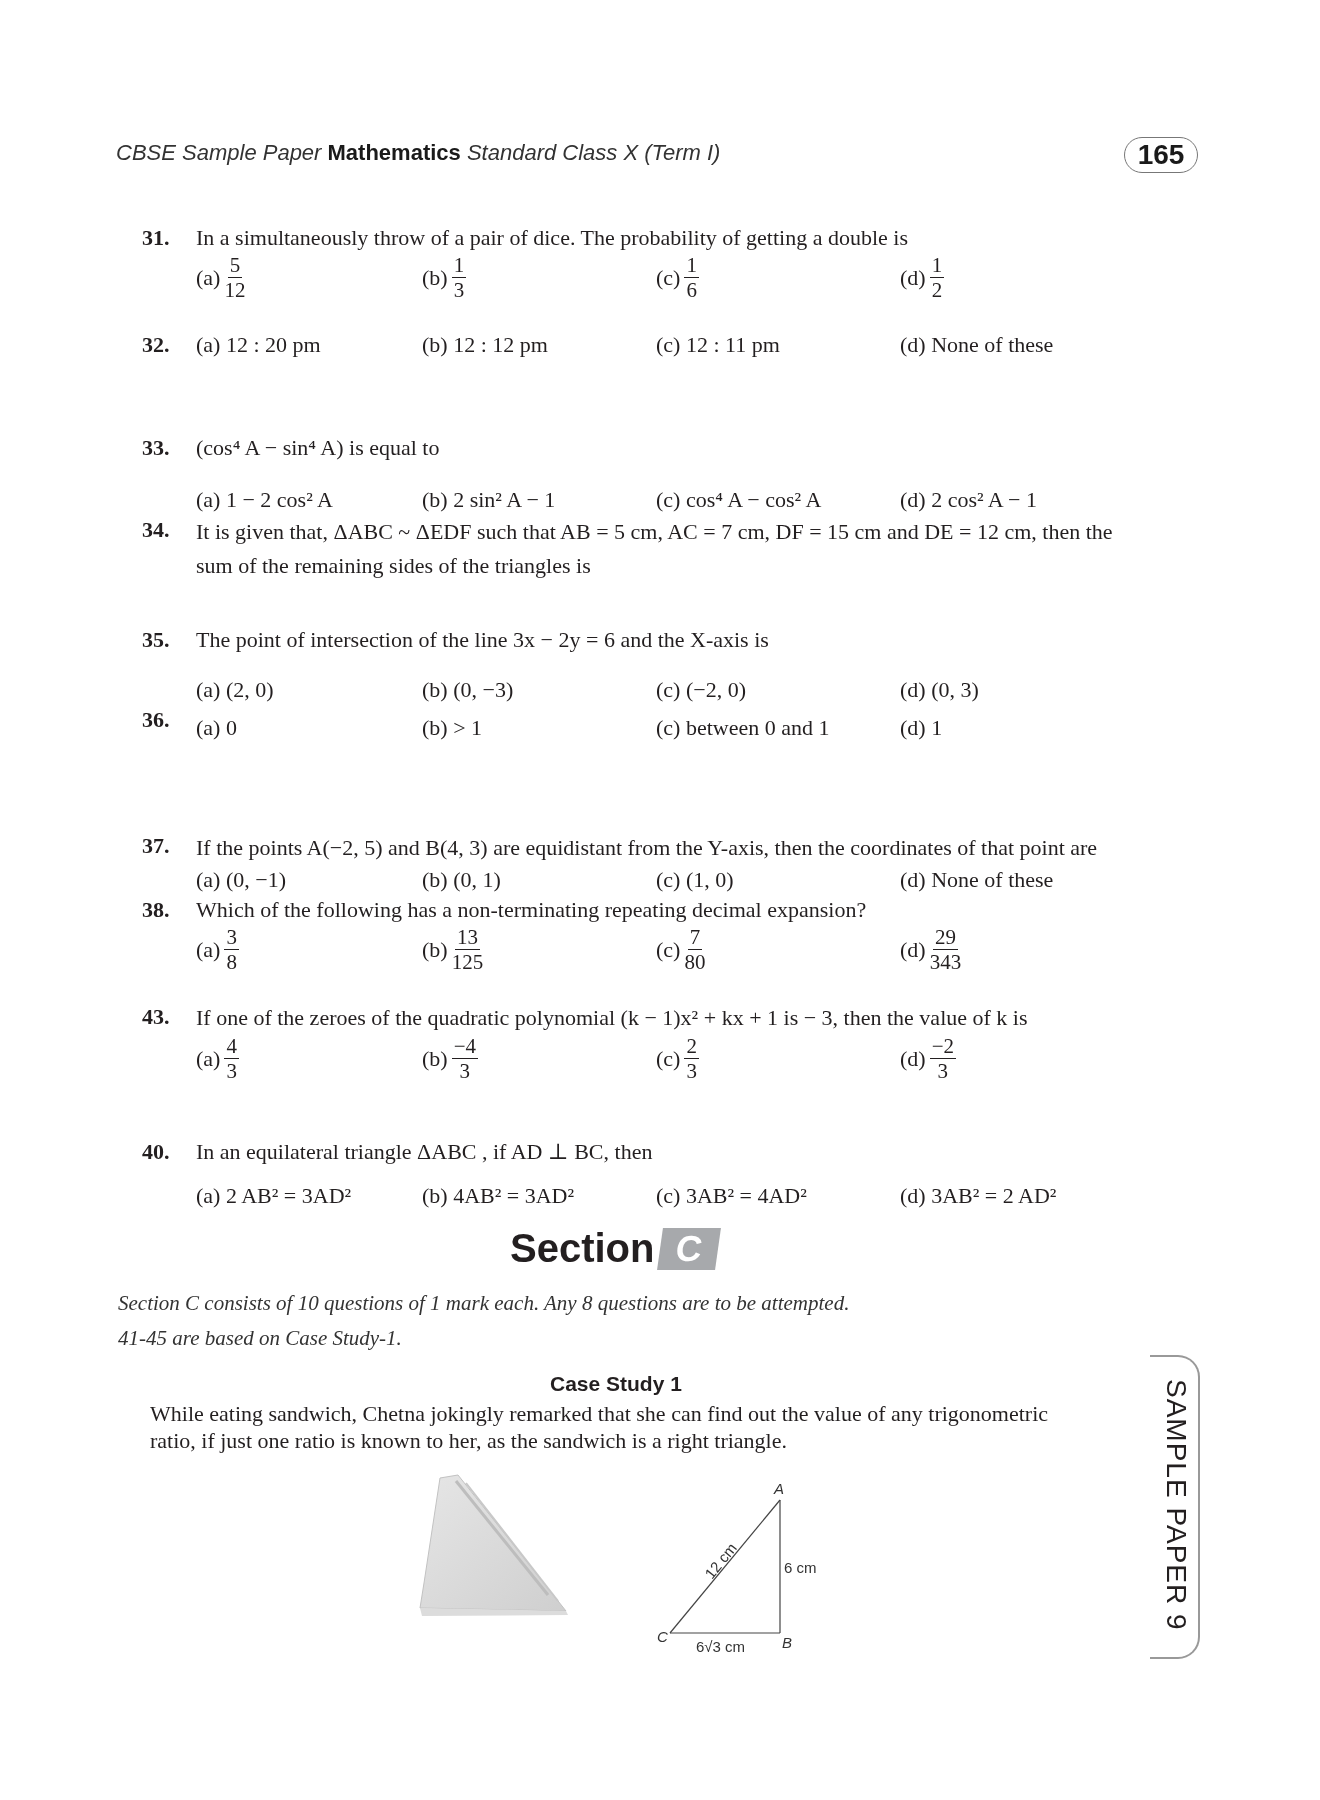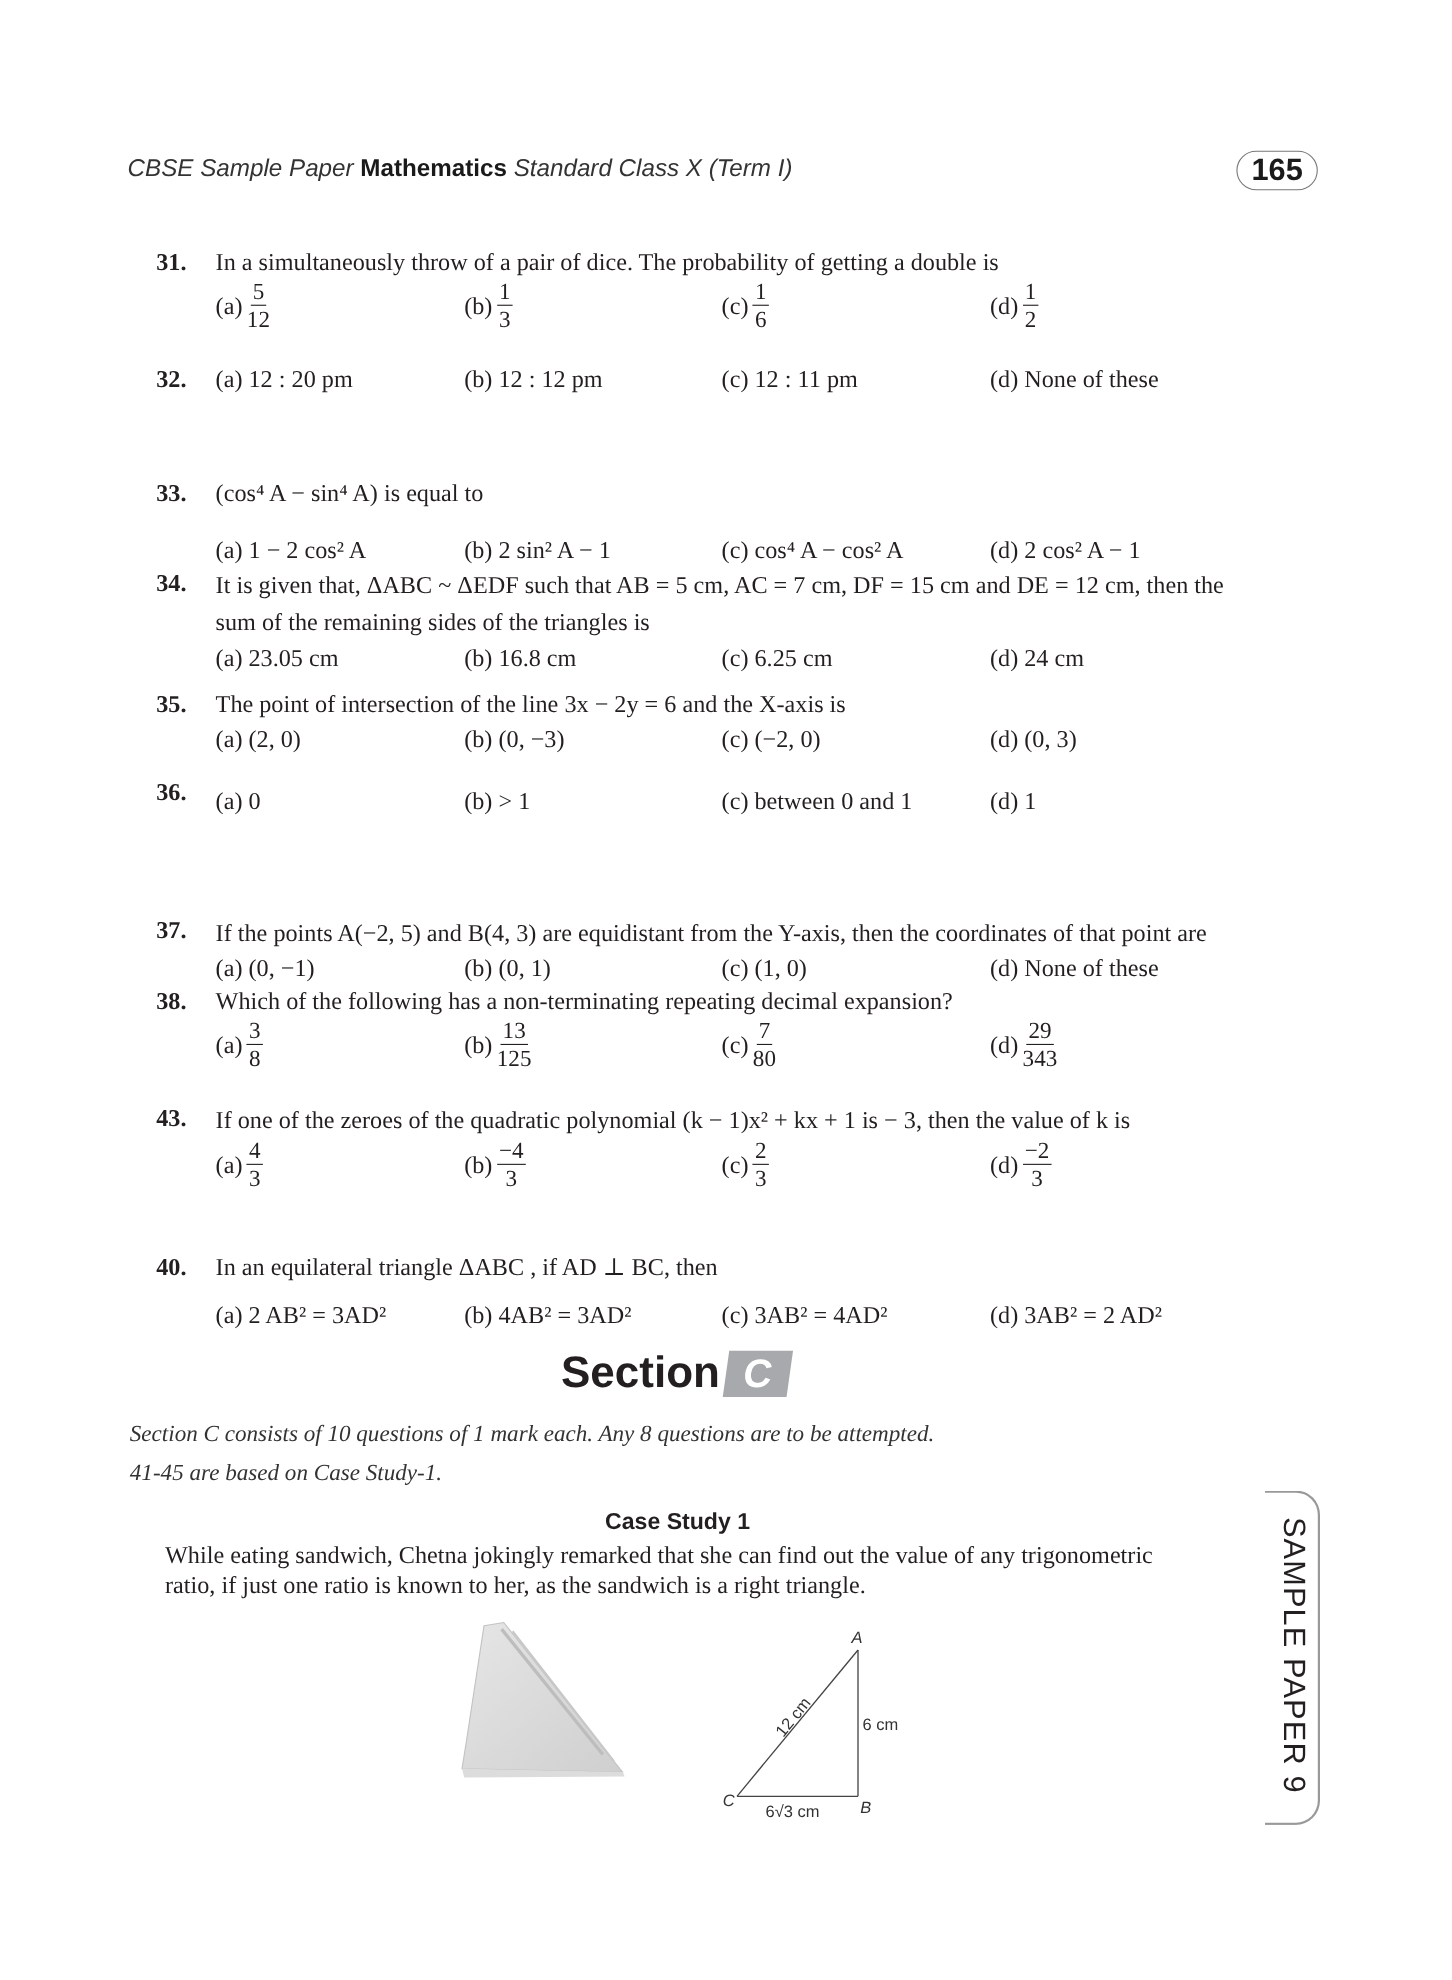--- a/index.html
+++ b/index.html
@@ -89,32 +89,26 @@
     <span class="opt">(a) 1 − 2 cos² A</span>
     <span class="opt">(b) 2 sin² A − 1</span>
     <span class="opt">(c) cos⁴ A − cos² A</span>
     <span class="opt">(d) 2 cos² A − 1</span>
   </div>
 </div>
 
 <div class="q" style="top:515px">
   <div class="qnum">34.</div>
   <div class="qtext" style="line-height:34px">It is given that, ΔABC ~ ΔEDF such that AB = 5 cm, AC = 7 cm, DF = 15 cm and DE = 12 cm, then the sum of the remaining sides of the triangles is</div>
-  <div class="opts">
-    <span class="opt">(a) 23.05 cm</span>
-    <span class="opt">(b) 16.8 cm</span>
-    <span class="opt">(c) 6.25 cm</span>
-    <span class="opt">(d) 24 cm</span>
-  </div>
 </div>
 
 <div class="q" style="top:625px">
   <div class="qnum">35.</div>
   <div class="qtext">The point of intersection of the line 3x − 2y = 6 and the X-axis is</div>
-  <div class="opts" style="margin-top:2px">
+  <div class="opts" style="margin-top:20px">
     <span class="opt">(a) (2, 0)</span>
     <span class="opt">(b) (0, −3)</span>
     <span class="opt">(c) (−2, 0)</span>
     <span class="opt">(d) (0, 3)</span>
   </div>
 </div>
 
 <div class="q" style="top:705px">
   <div class="qnum">36.</div>
   <div class="opts" style="margin-top:8px">

